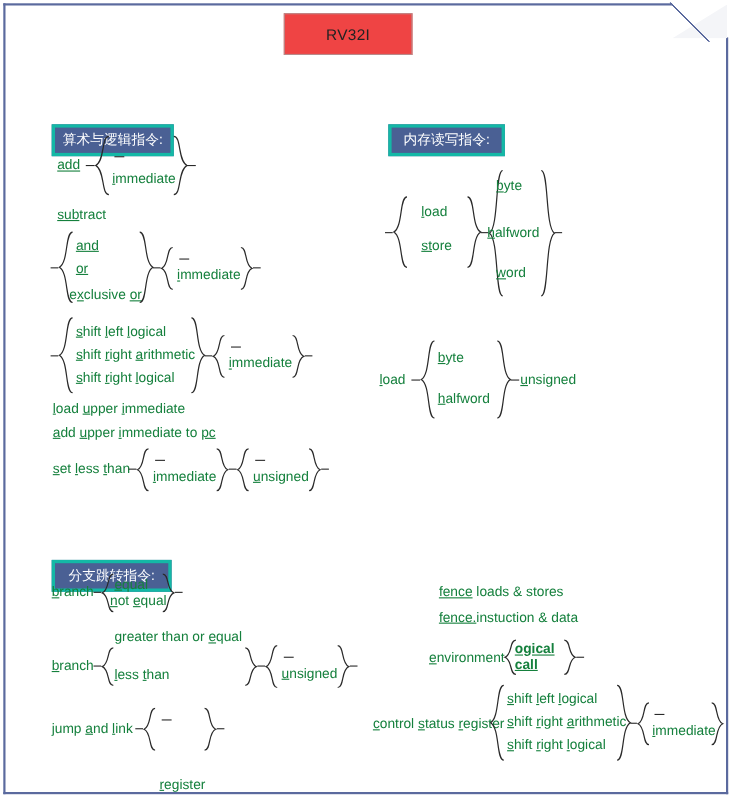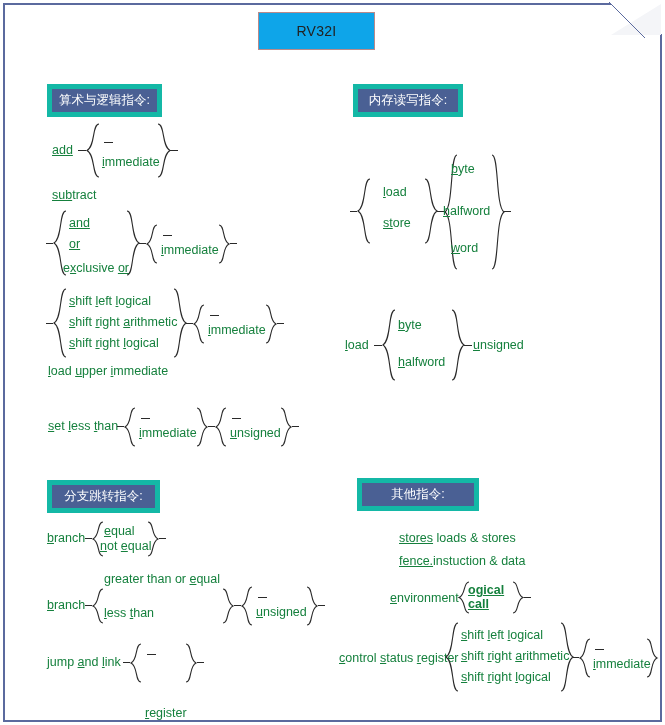--- a/index.html
+++ b/index.html
@@ -33,33 +33,34 @@
   }
   .fold-face{
     position:absolute;left:611px;top:4px;width:50px;height:31px;
     background:#f4f5f8;
     clip-path:polygon(100% 0,100% 100%,0 100%);
   }
 
   
   #title-box{
     position:absolute;left:258px;top:12px;width:115px;height:36px;
-    background:#0ea5e9;border:1px solid #b98a8a;
+    background:#ef4444;border:1px solid #b98a8a;
     display:flex;align-items:center;justify-content:center;
     font-size:14px;color:#222;letter-spacing:.3px;
   }
 
   
   .sec-head{
     position:absolute;
-    background:#4a6094;border:5px solid #14b8a6;
+    background:#4a6094;border:3px solid #14b8a6;
     color:#ffffff;font-size:12.5px;
     display:flex;align-items:center;justify-content:center;
     height:23px;
     font-family:"Liberation Sans","DejaVu Sans",sans-serif;
+    margin-top:29px;
   }
   #sec-arith{left:47px; top:84px; width:105px;}
   #sec-mem  {left:353px;top:84px; width:100px;}
   #sec-br   {left:47px; top:480px;width:103px;}
   #sec-other{left:357px;top:478px;width:112px;}
 
   
   .lbl{
     position:absolute;
     font-size:12.5px;
@@ -91,21 +92,20 @@
   <div class="frame-edge edge-right"></div>
   <div class="frame-edge edge-bottom"></div>
   <div class="fold-face"></div>
   <div class="fold-diag"></div>
 
   <div id="title-box">RV32I</div>
 
   <div class="sec-head" id="sec-arith">算术与逻辑指令:</div>
   <div class="sec-head" id="sec-mem">内存读写指令:</div>
   <div class="sec-head" id="sec-br">分支跳转指令:</div>
-  <div class="sec-head" id="sec-other">其他指令:</div>
 
   <div class="lbl" style="left:52px;top:143px;"><u>add</u></div>
   <div class="dash" style="left:78px;top:150px;width:8px;"></div>
   <div class="brace" style="left:86px;top:123px;">
     <svg width="14" height="55" viewBox="0 0 14 55">
         <path d="M13 1 C6 1 9.5 23 1 27.5 C9.5 32 6 54 13 54"></path>
       </svg>
   </div>
   <div class="alt-dash" style="left:104px;top:142px;"></div>
   <div class="lbl" style="left:102px;top:155px;"><u>i</u>mmediate</div>
@@ -170,20 +170,21 @@
   <div class="alt-dash" style="left:210px;top:315px;"></div>
   <div class="lbl" style="left:208px;top:323px;"><u>i</u>mmediate</div>
   <div class="brace" style="left:265px;top:304px;">
     <svg width="12" height="40" viewBox="0 0 12 40">
         <path d="M1 1 C7 1 4 17 11 20 C4 23 7 39 1 39"></path>
       </svg>
   </div>
   <div class="dash" style="left:277px;top:323px;width:7px;"></div>
 
   <div class="lbl" style="left:48px;top:364px;"><u>l</u>oad <u>u</u>pper <u>i</u>mmediate</div>
+  <div class="lbl" style="left:48px;top:386px;"><u>a</u>dd <u>u</u>pper <u>i</u>mmediate to <u>pc</u></div>
 
   <div class="lbl" style="left:48px;top:419px;"><u>s</u>et <u>l</u>ess <u>t</u>han</div>
   <div class="dash" style="left:117px;top:426px;width:7px;"></div>
   <div class="brace" style="left:124px;top:407px;">
     <svg width="12" height="40" viewBox="0 0 12 40">
         <path d="M11 1 C5 1 8 17 1 20 C8 23 5 39 11 39"></path>
       </svg>
   </div>
   <div class="alt-dash" style="left:141px;top:418px;"></div>
   <div class="lbl" style="left:139px;top:426px;"><u>i</u>mmediate</div>
@@ -307,21 +308,21 @@
   </div>
   <div class="alt-dash" style="left:147px;top:654px;"></div>
   <div class="lbl" style="left:145px;top:662px;margin-top:44px;"><u>r</u>egister</div>
   <div class="brace" style="left:185px;top:643px;">
     <svg width="12" height="40" viewBox="0 0 12 40">
         <path d="M1 1 C7 1 4 17 11 20 C4 23 7 39 1 39"></path>
       </svg>
   </div>
   <div class="dash" style="left:197px;top:662px;width:7px;"></div>
 
-  <div class="lbl" style="left:399px;top:531px;"><u>stores</u> loads &amp; stores</div>
+  <div class="lbl" style="left:399px;top:531px;"><u>fence</u> loads &amp; stores</div>
   <div class="lbl" style="left:399px;top:554px;"><u>fence.</u>instuction &amp; data</div>
 
   <div class="lbl" style="left:390px;top:591px;"><u>e</u>nvironment</div>
   <div class="brace" style="left:458px;top:581px;">
     <svg width="12" height="33" viewBox="0 0 12 33">
         <path d="M11 1 C5 1 8 14 1 16.5 C8 19 5 32 11 32"></path>
       </svg>
   </div>
   <div class="lbl bold" style="left:468px;top:583px;"><u>ogical</u></div>
   <div class="lbl bold" style="left:468px;top:597px;"><u>call</u></div>

